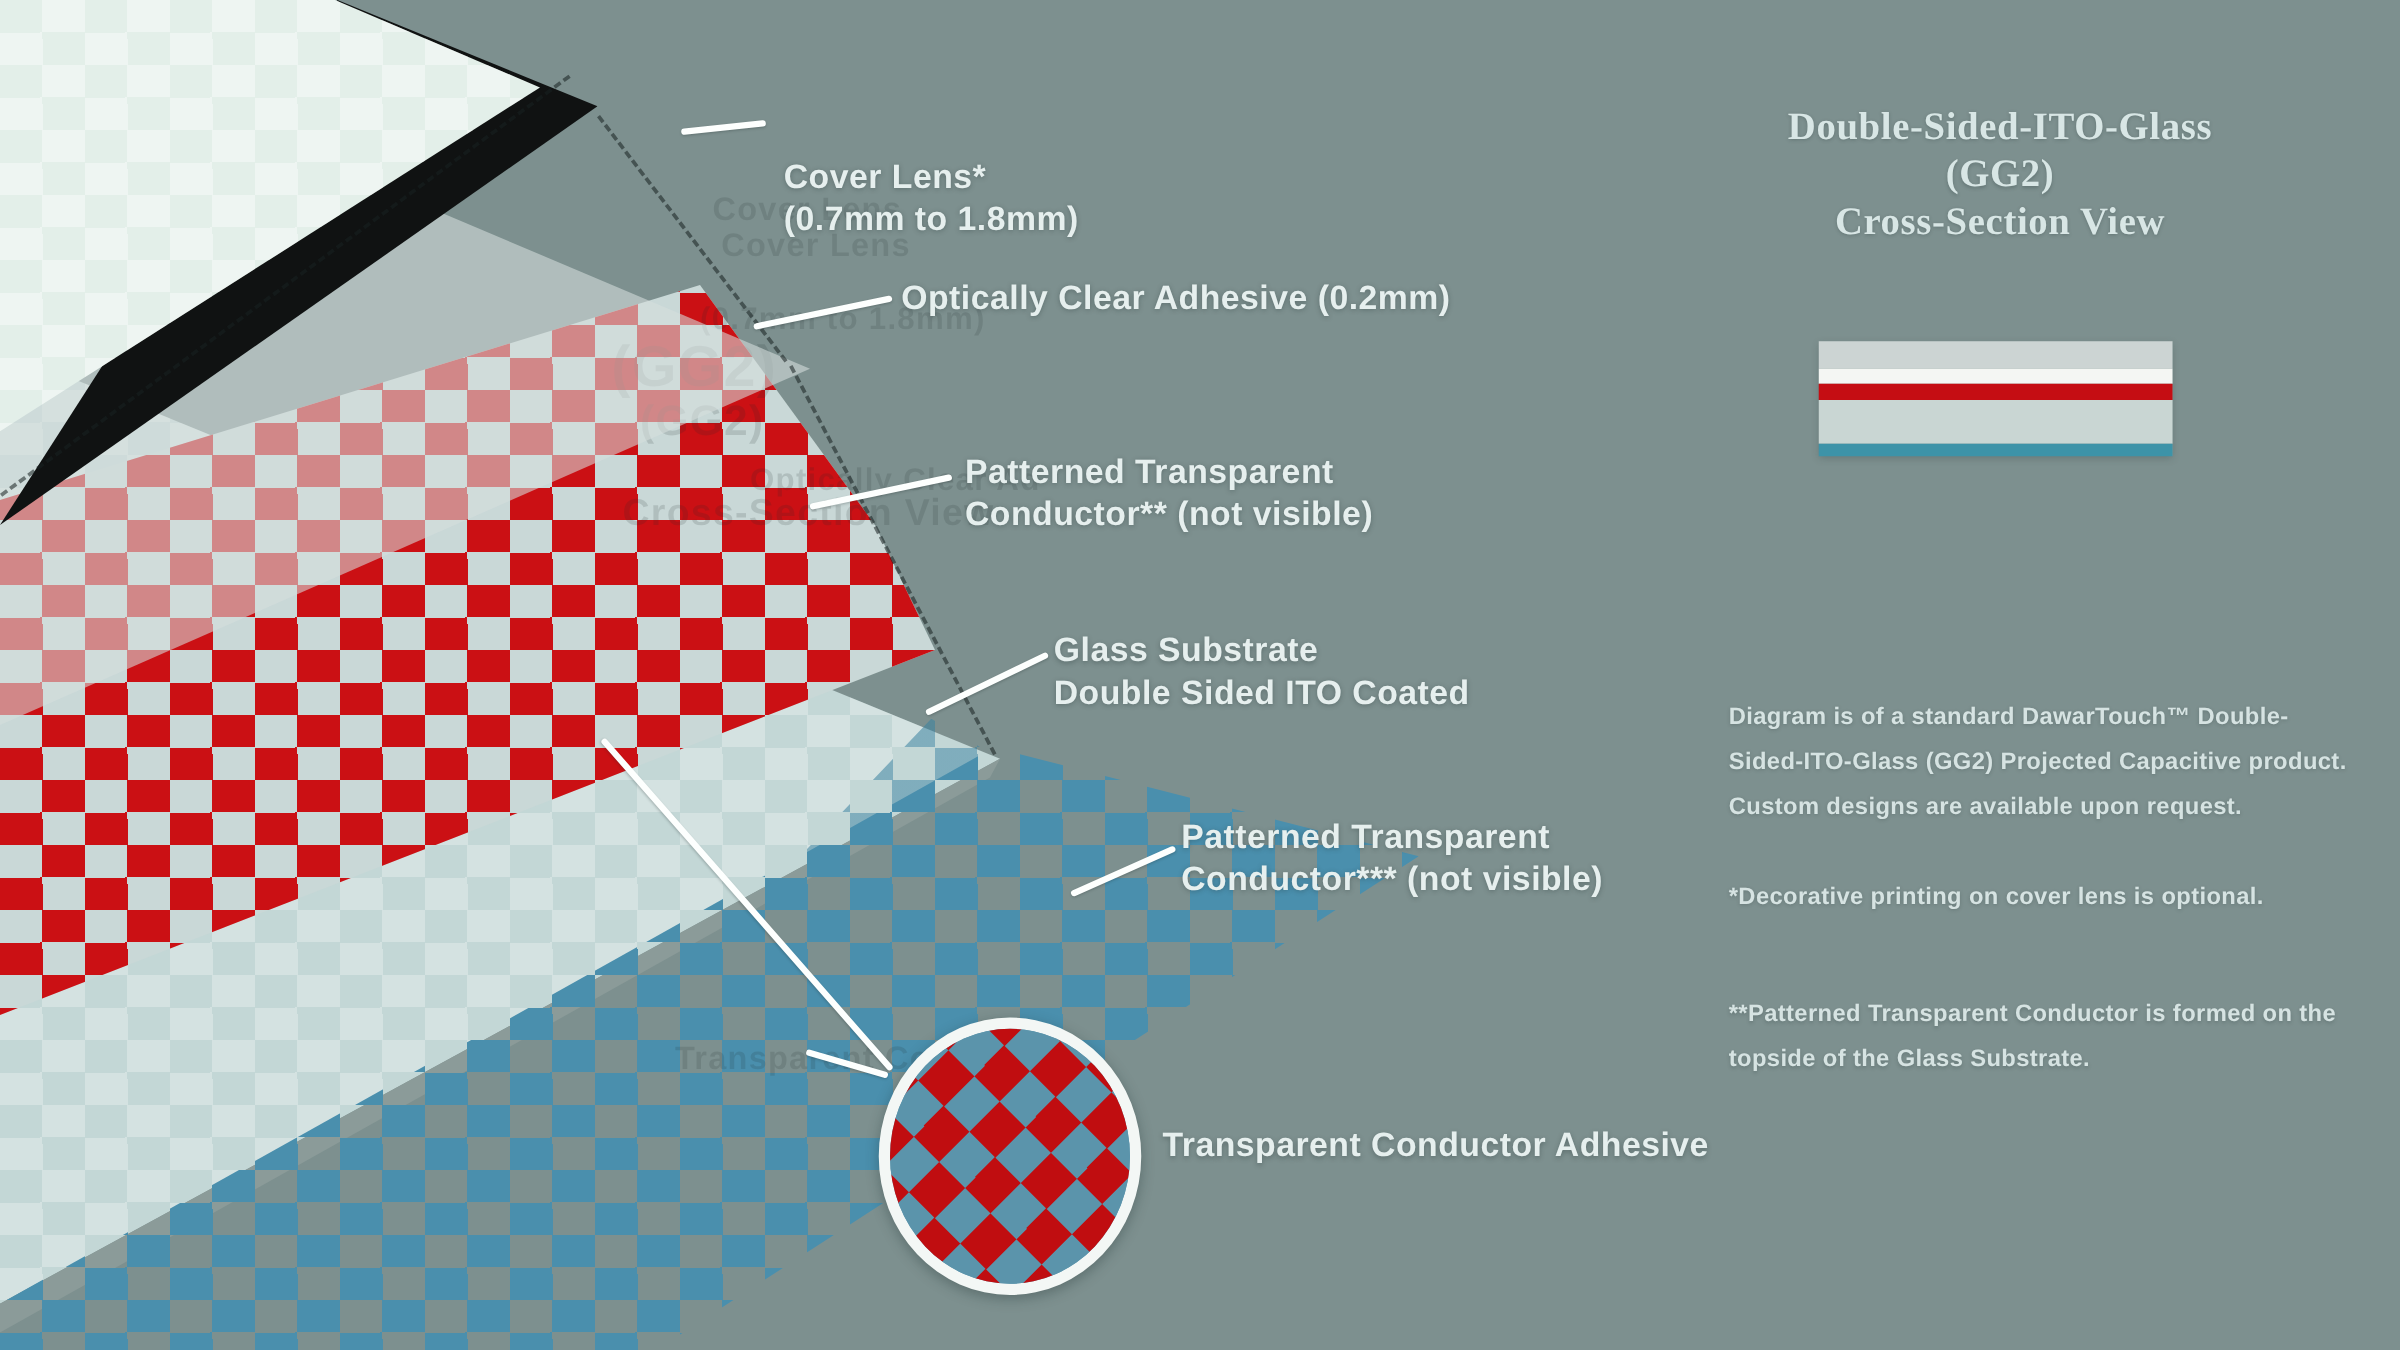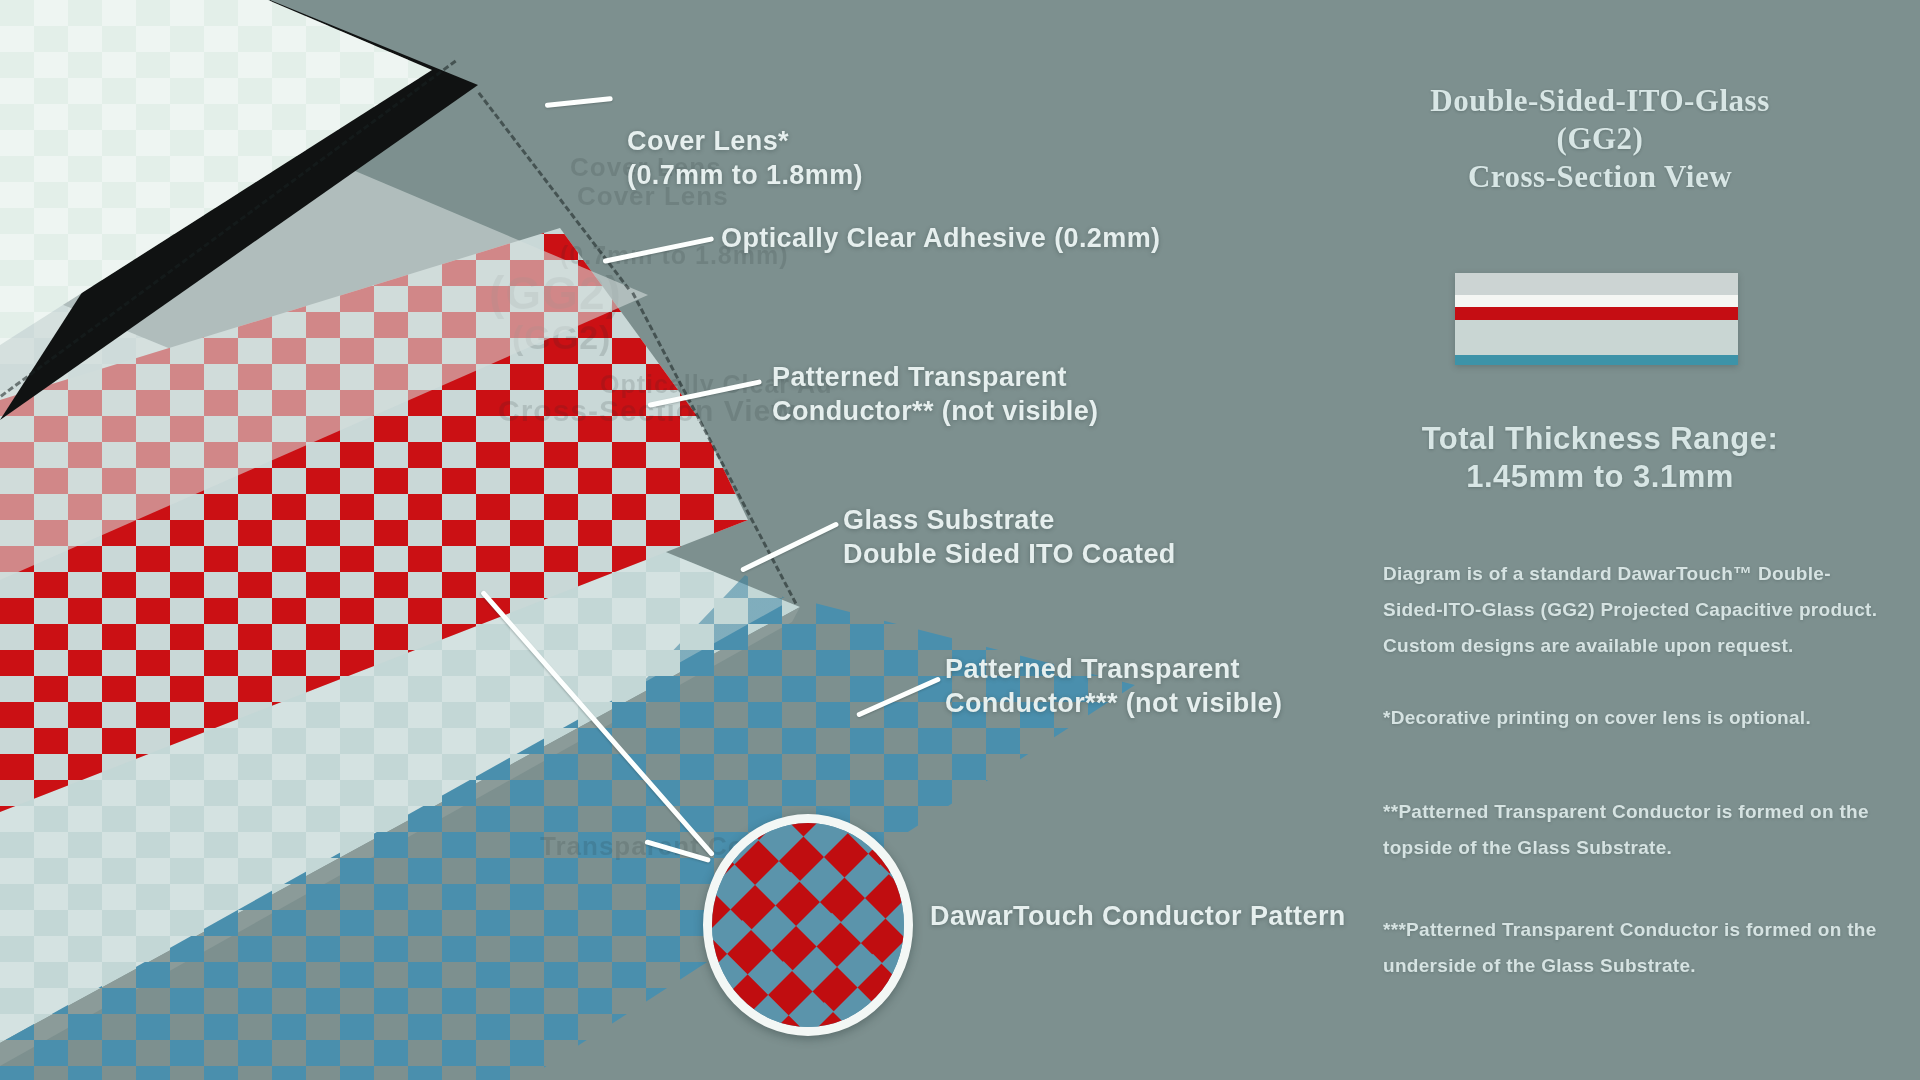--- a/index.html
+++ b/index.html
@@ -169,39 +169,34 @@
     <div>Double Sided ITO Coated</div>
   </div>
   <div class="lbl" style="left:945px;top:652px;">
     <div>Patterned Transparent</div>
     <div>Conductor*** (not visible)</div>
   </div>
 
   <div class="magnifier">
     <div class="pattern"></div>
   </div>
-  <div class="lbl" style="left:930px;top:899px;">DawarTouch Conductor Pattern</div>
+  <div class="lbl" style="left:930px;top:899px;">Transparent Conductor Adhesive</div>
 
   <div class="title-block">
     <div>Double-Sided-ITO-Glass</div>
     <div>(GG2)</div>
     <div>Cross-Section View</div>
   </div>
 
   <div class="thumb">
     <div class="t-cover"></div>
     <div class="t-oca"></div>
     <div class="t-red"></div>
     <div class="t-glass"></div>
     <div class="t-blue"></div>
   </div>
 
-  <div class="thickness-block">
-    <div>Total Thickness Range:</div>
-    <div>1.45mm to 3.1mm</div>
-  </div>
 
   <div class="para p1">Diagram is of a standard DawarTouch™ Double-Sided-ITO-Glass (GG2) Projected Capacitive product.  Custom designs are available upon request.</div>
   <div class="para p2">*Decorative printing on cover lens is optional.</div>
   <div class="para p3">**Patterned Transparent Conductor is formed on the topside of the Glass Substrate.</div>
-  <div class="para p4">***Patterned Transparent Conductor is formed on the underside of the Glass Substrate.</div>
 
 </div>
 
 </body></html>

